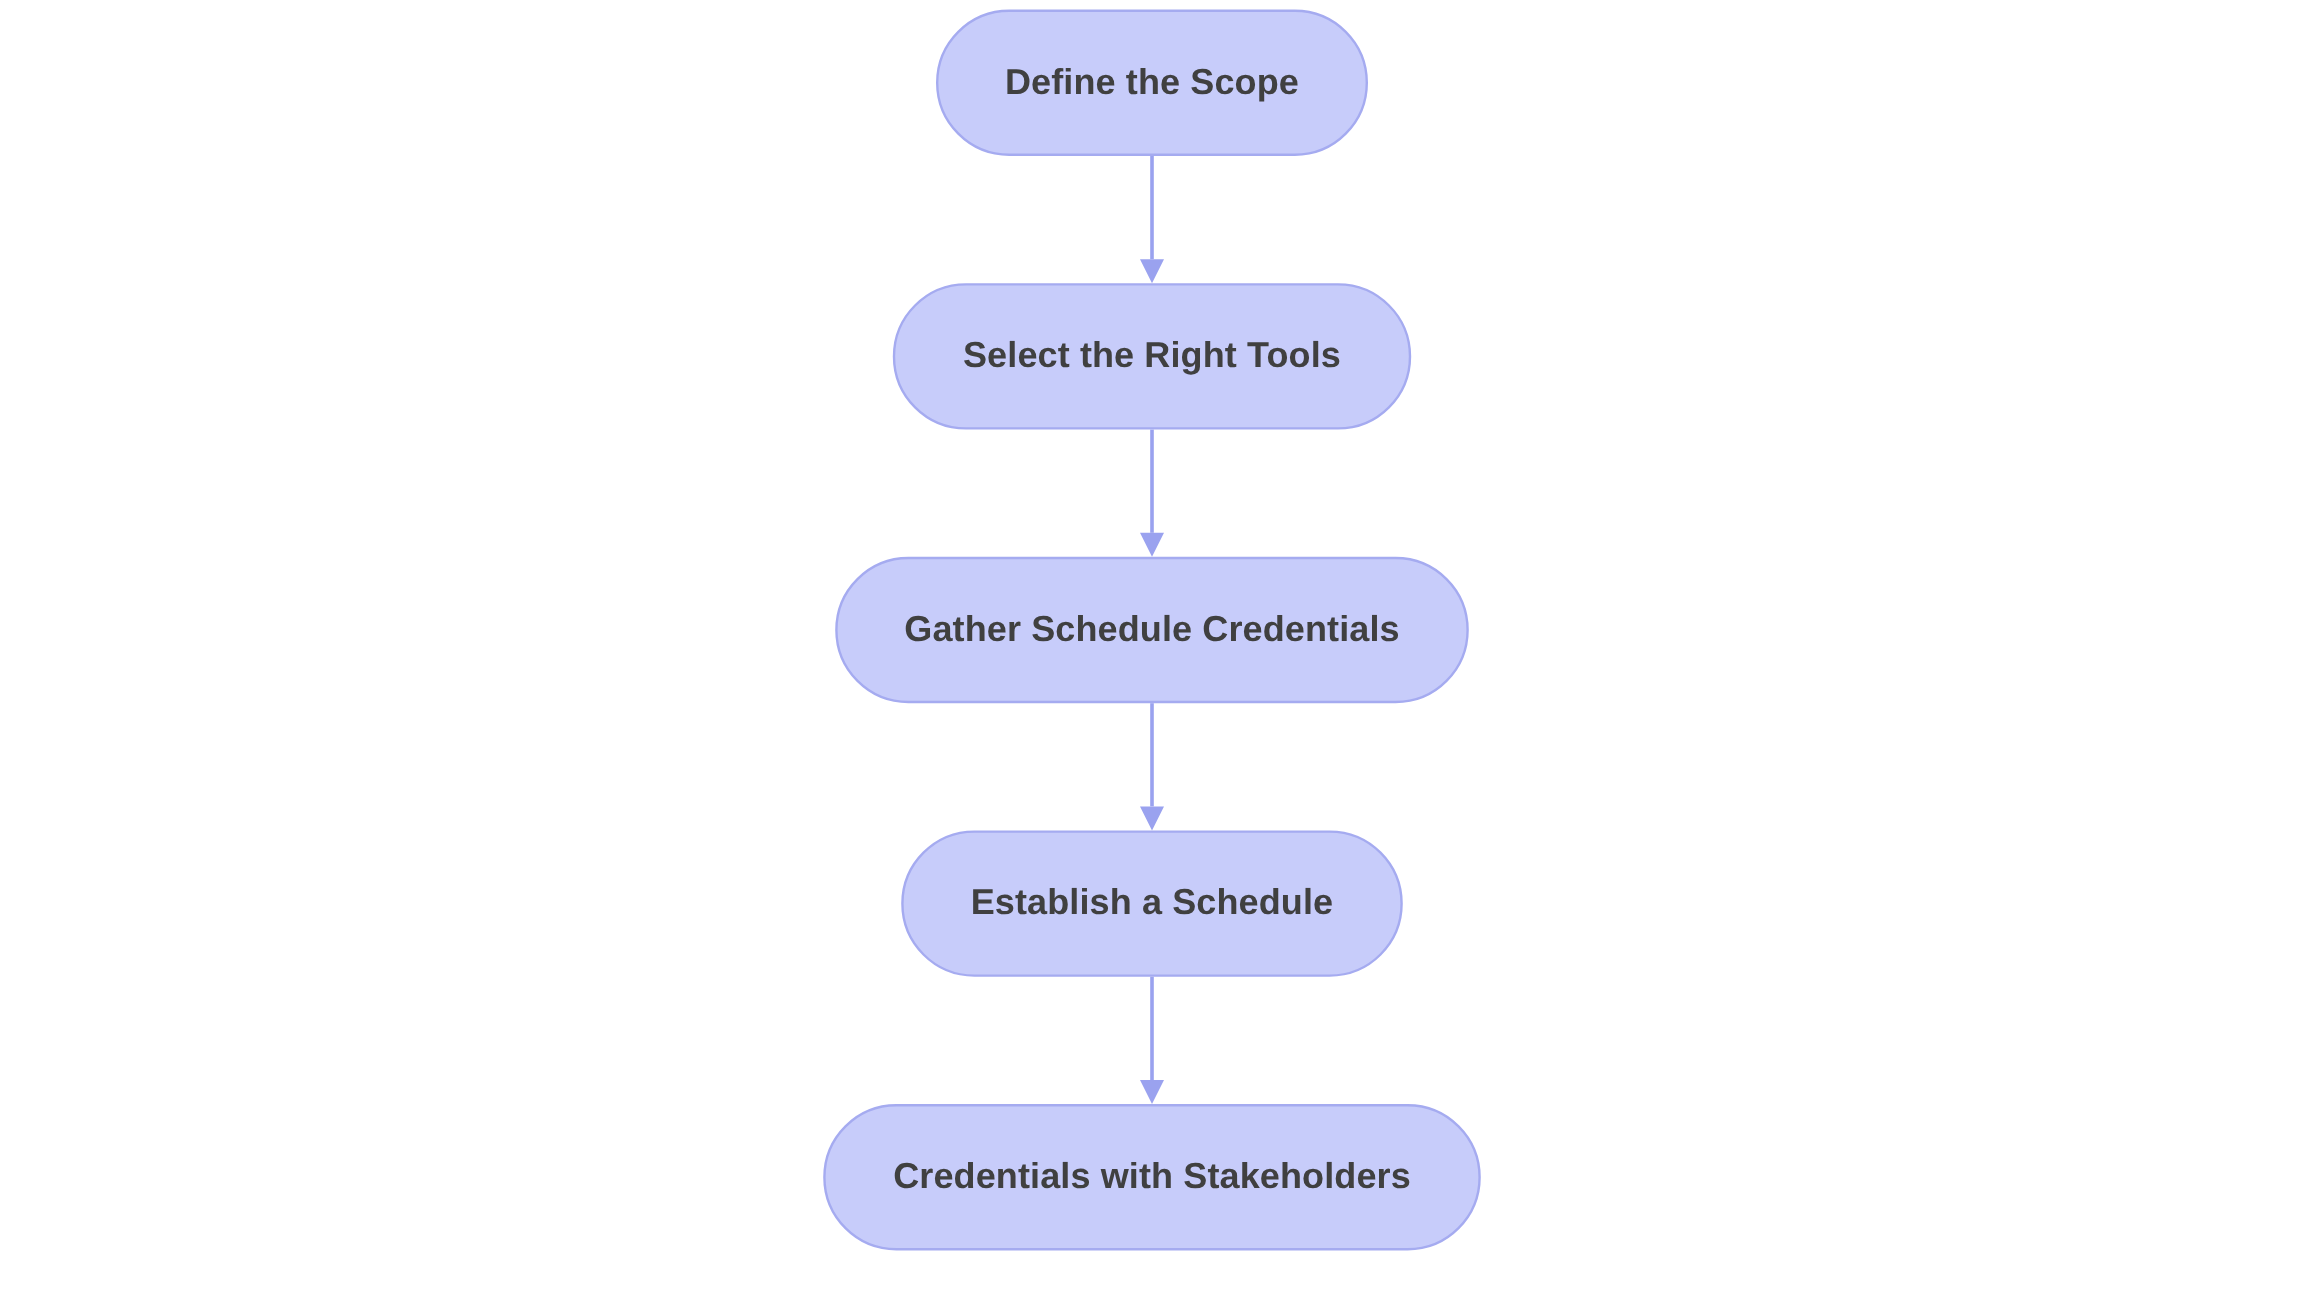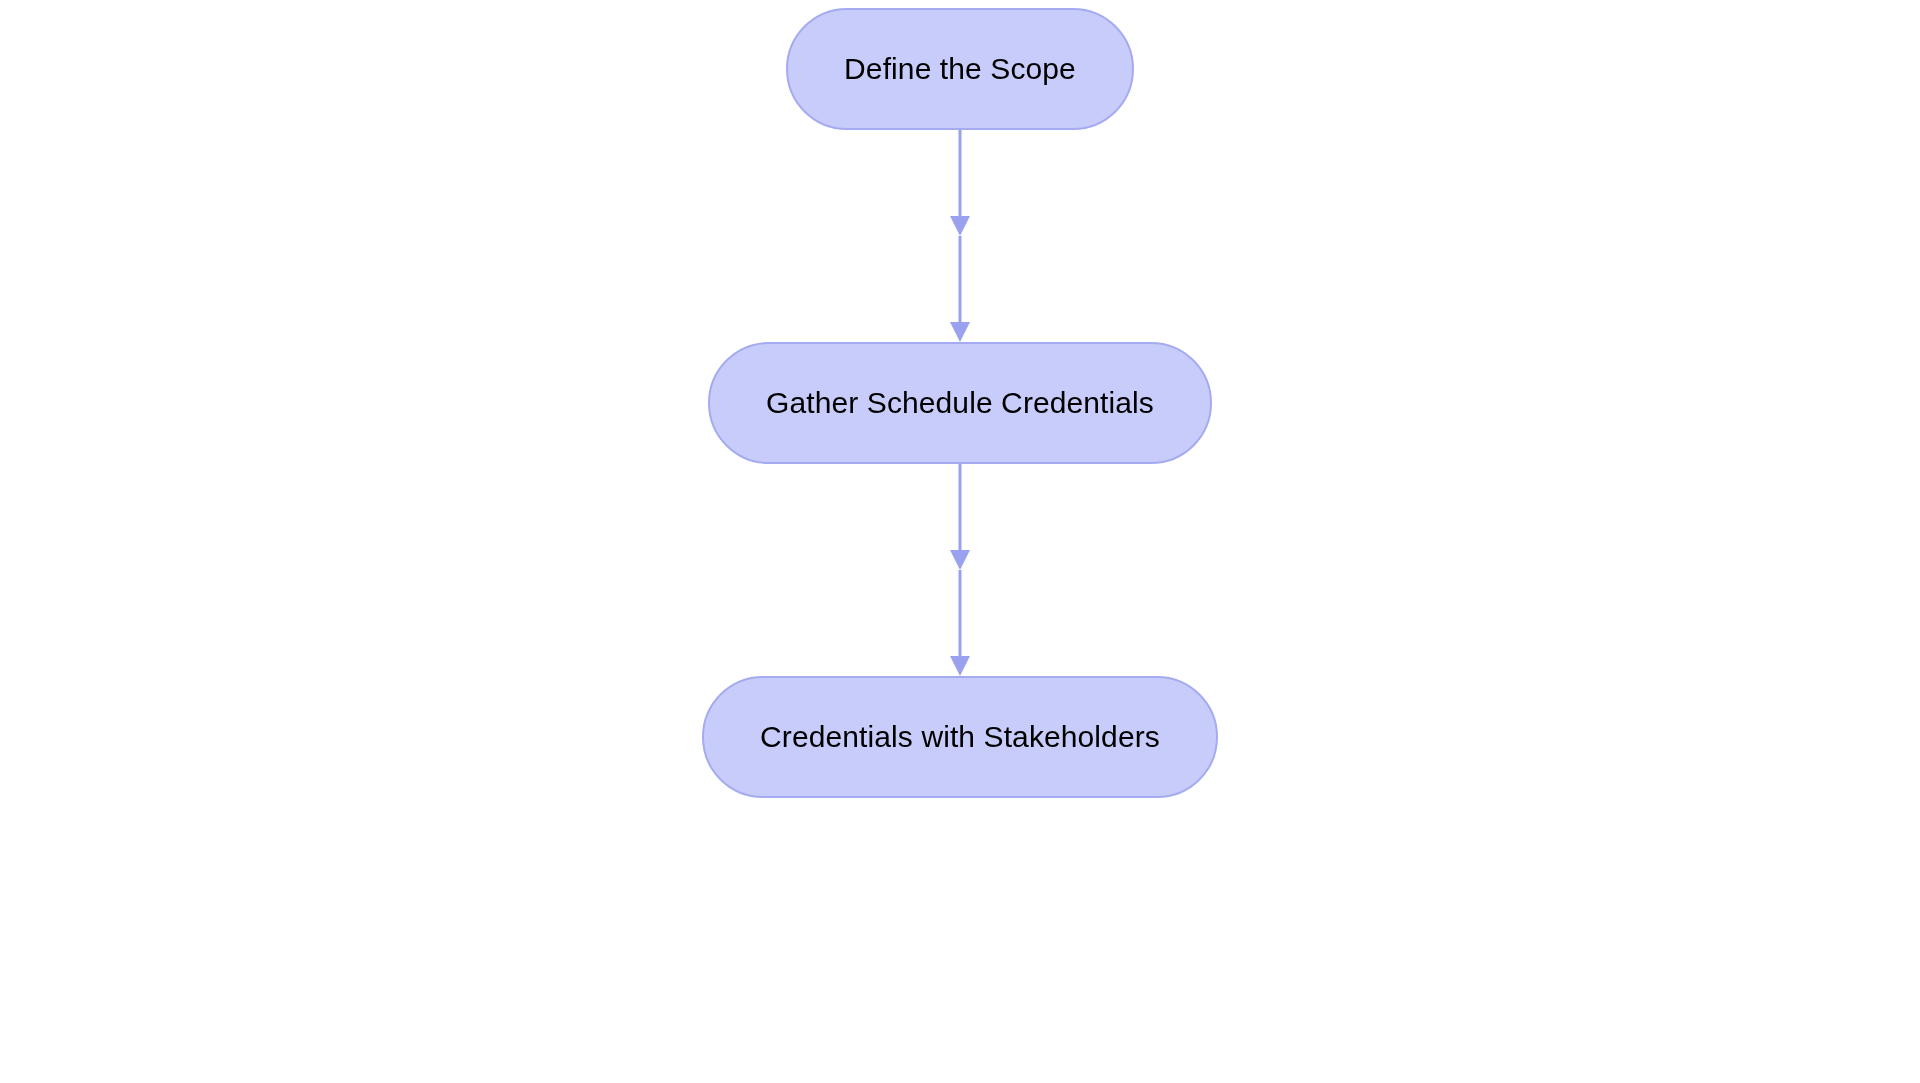--- a/index.html
+++ b/index.html
@@ -42,24 +42,24 @@
     border: 2px solid #a5abf0;
     border-radius: 61px;
     display: flex;
     align-items: center;
     justify-content: center;
     padding: 0 56px;
     flex: 0 0 auto;
   }
 
   .flow-node-label {
-    color: #000000;
+    color: #404040;
     font-size: 30px;
     font-family: "Liberation Sans", sans-serif;
-    font-weight: 400;
+    font-weight: 700;
     line-height: 1;
     white-space: nowrap;
     letter-spacing: 0.1px;
   }
 
   .flow-connector {
     position: relative;
     width: 24px;
     height: 106px;
     flex: 0 0 auto;
@@ -96,35 +96,41 @@
 
     <div class="flow-node">
       <span class="flow-node-label">Define the Scope</span>
     </div>
 
     <div class="flow-connector">
       <div class="conn-line"></div>
       <div class="conn-head"></div>
     </div>
 
+    <div class="flow-node">
+      <span class="flow-node-label">Select the Right Tools</span>
+    </div>
 
     <div class="flow-connector">
       <div class="conn-line"></div>
       <div class="conn-head"></div>
     </div>
 
     <div class="flow-node">
       <span class="flow-node-label">Gather Schedule Credentials</span>
     </div>
 
     <div class="flow-connector">
       <div class="conn-line"></div>
       <div class="conn-head"></div>
     </div>
 
+    <div class="flow-node">
+      <span class="flow-node-label">Establish a Schedule</span>
+    </div>
 
     <div class="flow-connector">
       <div class="conn-line"></div>
       <div class="conn-head"></div>
     </div>
 
     <div class="flow-node">
       <span class="flow-node-label">Credentials with Stakeholders</span>
     </div>
 

